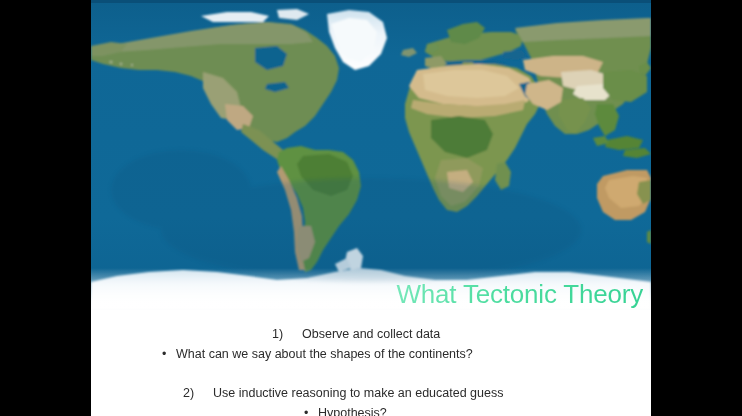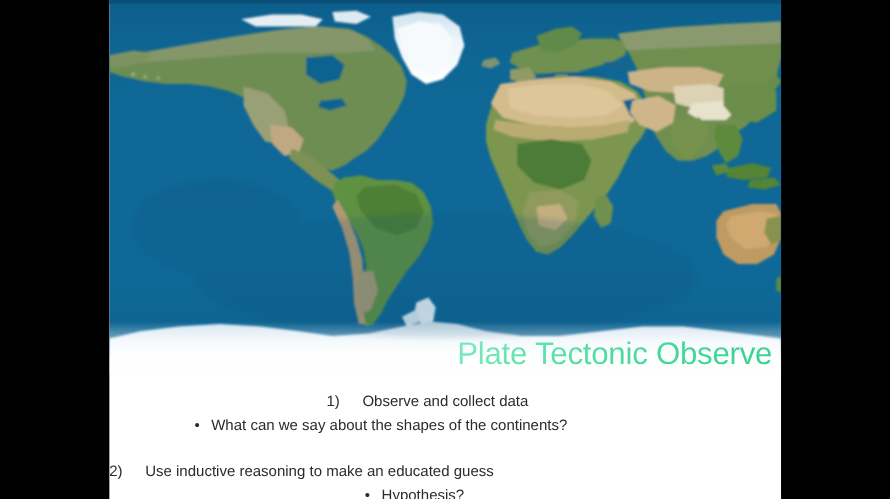--- a/index.html
+++ b/index.html
@@ -111,21 +111,21 @@
     font-size: 12.5px;
     line-height: 20px;
   }
   .line { white-space: nowrap; }
   .line .num   { display: inline-block; width: 30px; text-align: left; }
   .line .dot   { display: inline-block; width: 14px; text-align: left; }
 
   .l-step1 { padding-left: 181px; }
   .l-sub1  { padding-left: 71px; }
   .l-gap   { height: 19px; }
-  .l-step2 { }
+  .l-step2 { padding-left: 92px; }
   .l-sub2  { padding-left: 213px; }
 </style>
 </head>
 <body>
 
 <div id="viewport">
 
   <div class="letterbox left"></div>
   <div class="letterbox right"></div>
 
@@ -291,21 +291,21 @@
         <g opacity="0.18" filter="url(#softer)">
           <ellipse cx="280" cy="230" rx="210" ry="52" fill="#0a4f78"></ellipse>
           <ellipse cx="90" cy="190" rx="70" ry="40" fill="#0a4f78"></ellipse>
         </g>
       </svg>
 
       <div id="map-top-edge"></div>
       <div id="antarctic-fade"></div>
     </div>
 
-    <div id="slide-title">Plate Tectonic Observe</div>
+    <div id="slide-title">What Tectonic Theory</div>
 
     <div id="slide-body">
 
       <div class="line l-step1">
         <span class="num">1)</span><span>Observe and collect data</span>
       </div>
 
       <div class="line l-sub1">
         <span class="dot">•</span><span>What can we say about the shapes of the continents?</span>
       </div>

